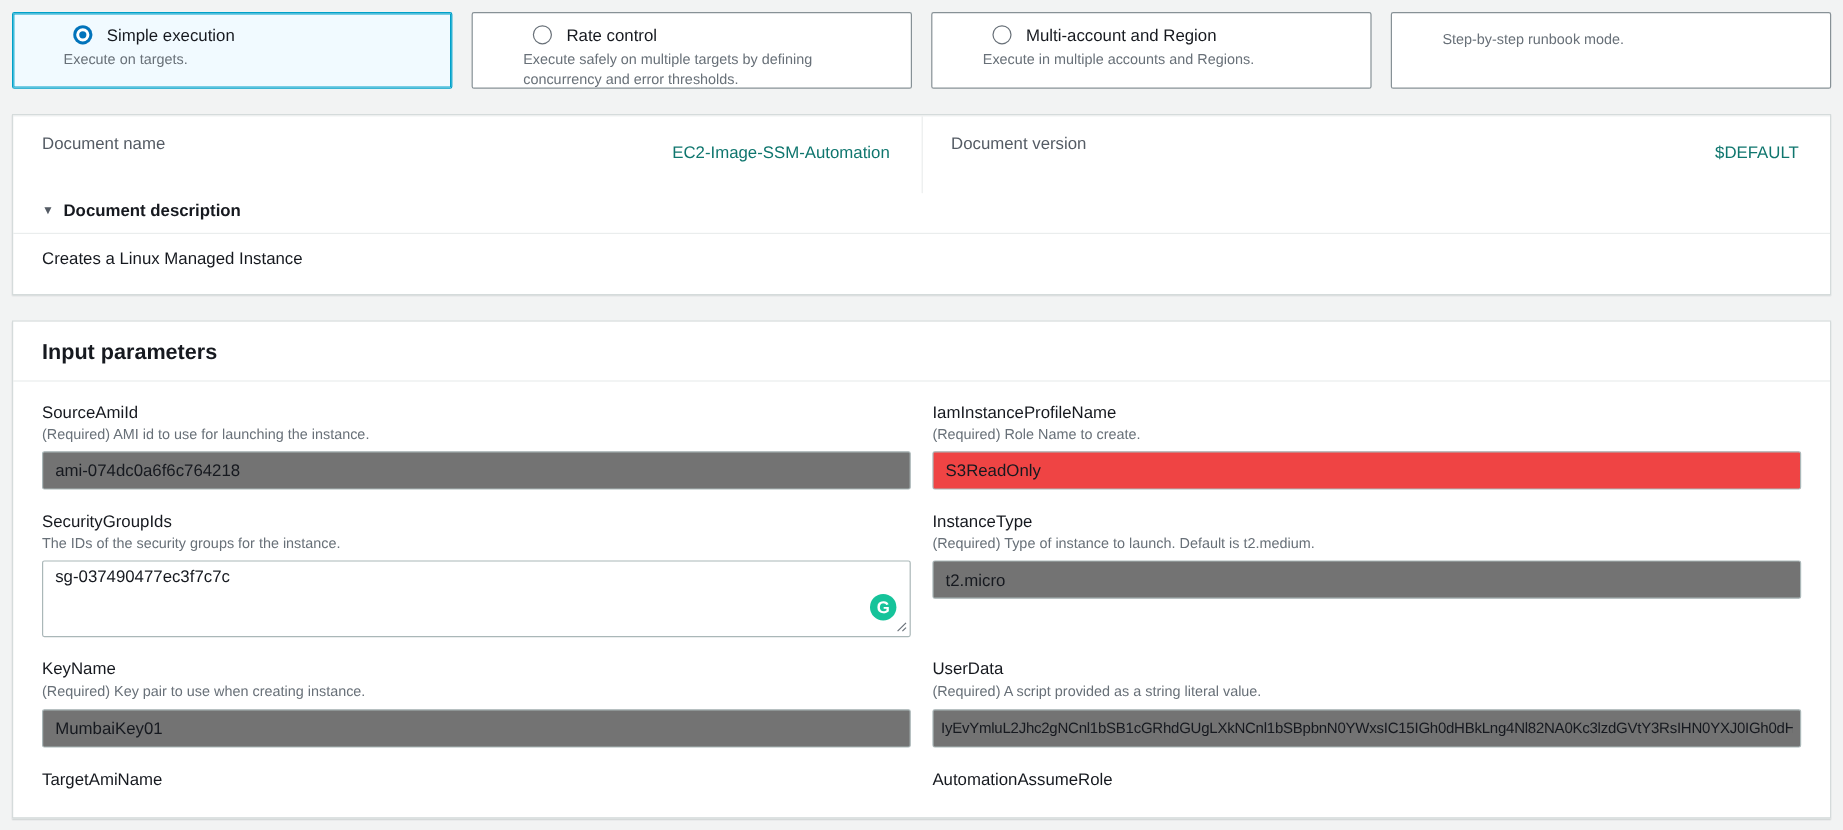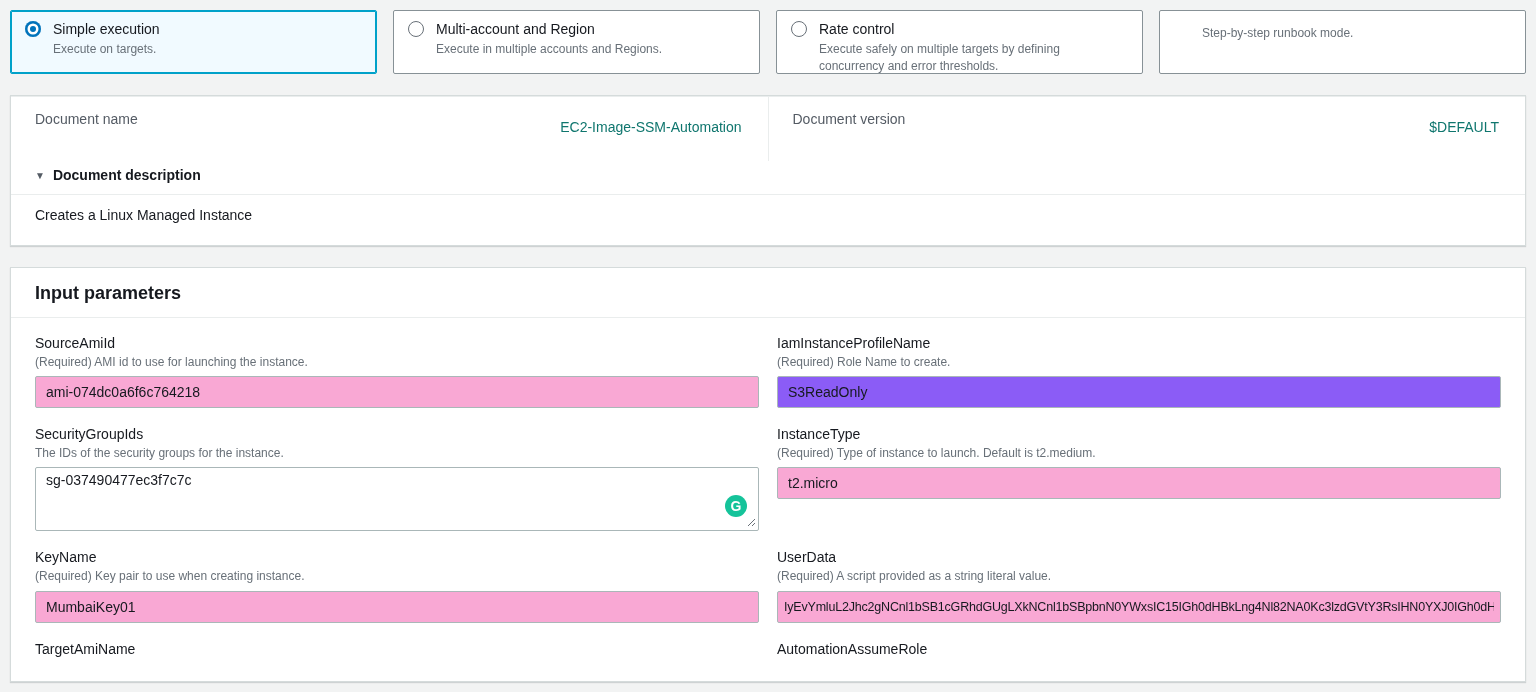--- a/index.html
+++ b/index.html
@@ -15,21 +15,21 @@
   .modes { display:flex; gap:16px; padding:10px 10px 0 10px; }
   .mode-card {
     flex:1; height:64px; background:#ffffff;
     border:1px solid #879196; border-radius:2px;
     padding:10px 14px; cursor:pointer;
   }
   .mode-card.selected {
     background:#f1faff; border-color:#00a1c9;
     box-shadow: inset 0 0 0 1px #00a1c9;
   }
-  .mode-head { display:flex; align-items:center; gap:12px; }
+  .mode-head { display:flex; align-items:center; gap:12px;margin-left:36px; }
   .radio {
     width:16px; height:16px; border-radius:50%;
     border:1px solid #687078; background:#fff; flex:none;
   }
   .radio.checked {
     border:none; background:#0073bb;
     box-shadow: inset 0 0 0 2.5px #0073bb, inset 0 0 0 5px #ffffff;
   }
   .mode-title { font-size:14px; color:#16191f; }
   .mode-desc {
@@ -65,26 +65,26 @@
 
   
   .form {
     padding:17px 24px 24px;
     display:grid; grid-template-columns:1fr 1fr;
     column-gap:18px; row-gap:18px;
   }
   .field-label { font-size:14px; color:#16191f; }
   .field-desc { font-size:12px; color:#687078; margin:3px 0 6px; line-height:1.35; }
   .tinput {
-    width:100%; height:32px; background:#f9a8d4;
+    width:100%; height:32px; background:#737373;
     border:1px solid #aab7b8; border-radius:2px;
     padding:4px 10px; font-family:"Liberation Sans", sans-serif;
     font-size:14px; color:#16191f; outline:none;
   }
-  .tinput.autofill { background:#8b5cf6; }
+  .tinput.autofill { background:#ef4444; }
   .tinput.dense { font-size:12.5px; letter-spacing:-0.2px; padding:4px 6px; }
   .ta-wrap { position:relative; }
   textarea.tarea {
     width:100%; height:64px; resize:none; display:block;
     border:1px solid #aab7b8; border-radius:2px;
     padding:4px 10px; font-family:"Liberation Sans", sans-serif;
     font-size:14px; color:#16191f; outline:none;
   }
   .grammarly-badge {
     position:absolute; right:12px; bottom:14px;
@@ -102,30 +102,30 @@
   <div class="mode-card selected">
     <div class="mode-head">
       <span class="radio checked"></span>
       <span class="mode-title">Simple execution</span>
     </div>
     <div class="mode-desc">Execute on targets.</div>
   </div>
   <div class="mode-card">
     <div class="mode-head">
       <span class="radio"></span>
-      <span class="mode-title">Multi-account and Region</span>
-    </div>
-    <div class="mode-desc">Execute in multiple accounts and Regions.</div>
+      <span class="mode-title">Rate control</span>
+    </div>
+    <div class="mode-desc">Execute safely on multiple targets by defining concurrency and error thresholds.</div>
   </div>
   <div class="mode-card">
     <div class="mode-head">
       <span class="radio"></span>
-      <span class="mode-title">Rate control</span>
-    </div>
-    <div class="mode-desc">Execute safely on multiple targets by defining concurrency and error thresholds.</div>
+      <span class="mode-title">Multi-account and Region</span>
+    </div>
+    <div class="mode-desc">Execute in multiple accounts and Regions.</div>
   </div>
   <div class="mode-card">
     <div class="mode-desc">Step-by-step runbook mode.</div>
   </div>
 </div>
 
 <div class="panel">
   <div class="hdivider"></div>
   <div class="docgrid">
     <div class="doccell">

